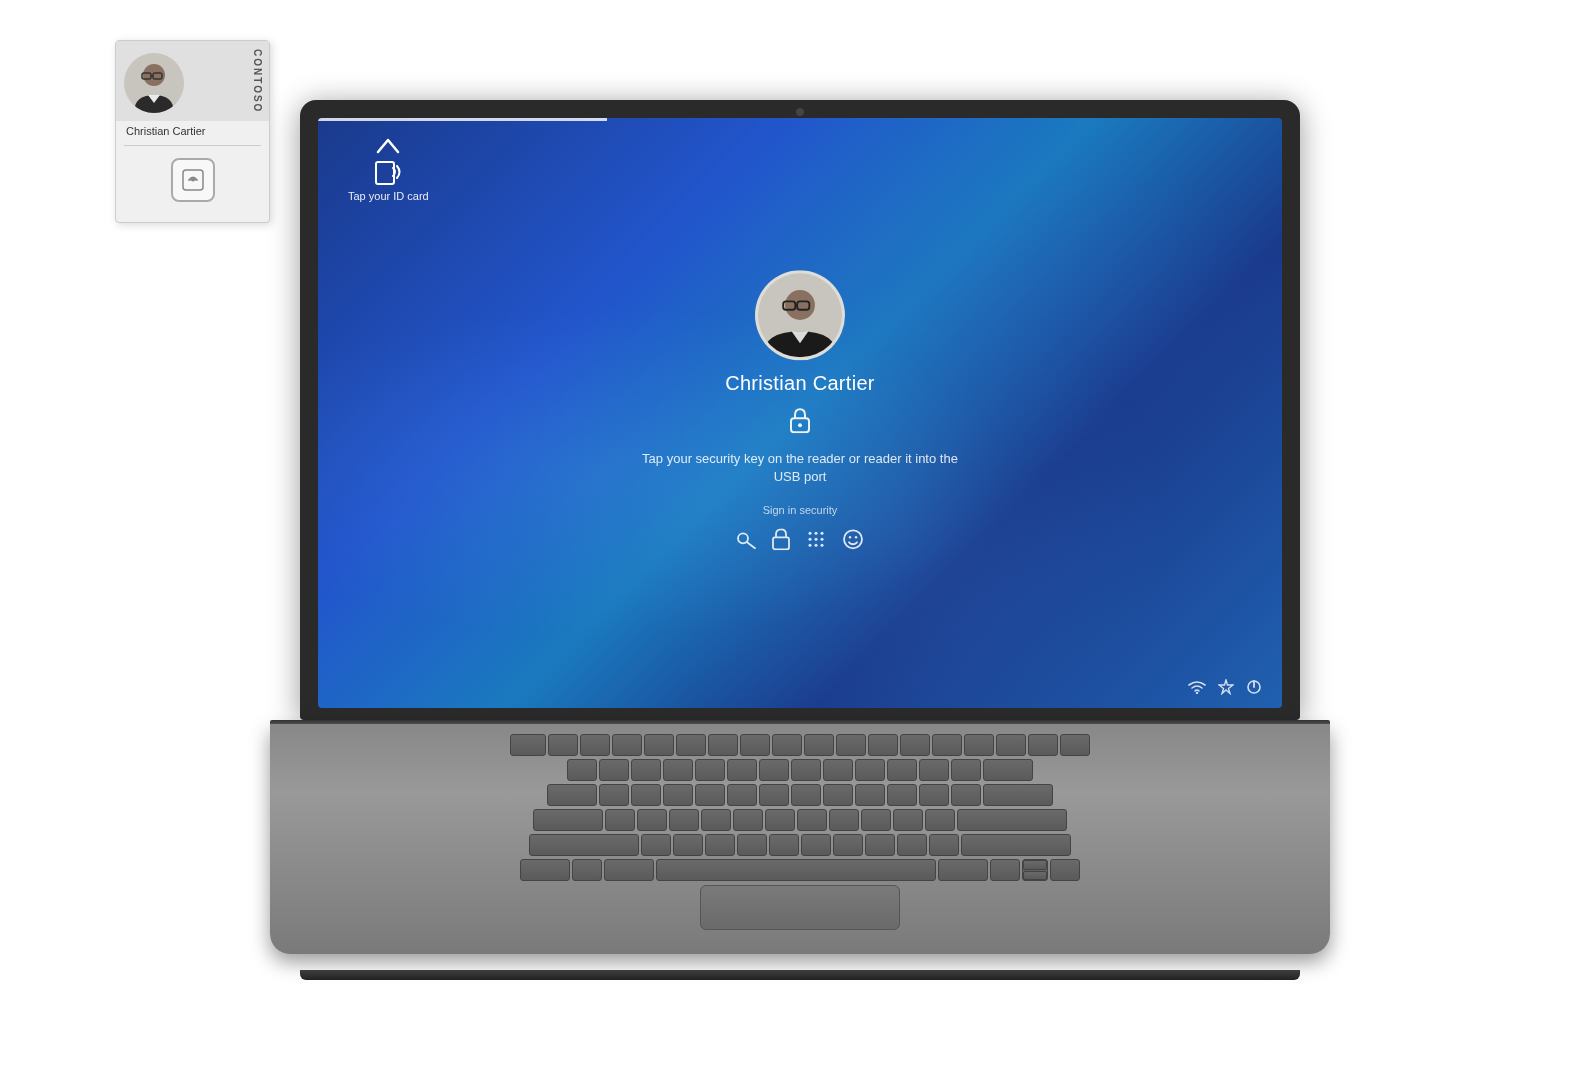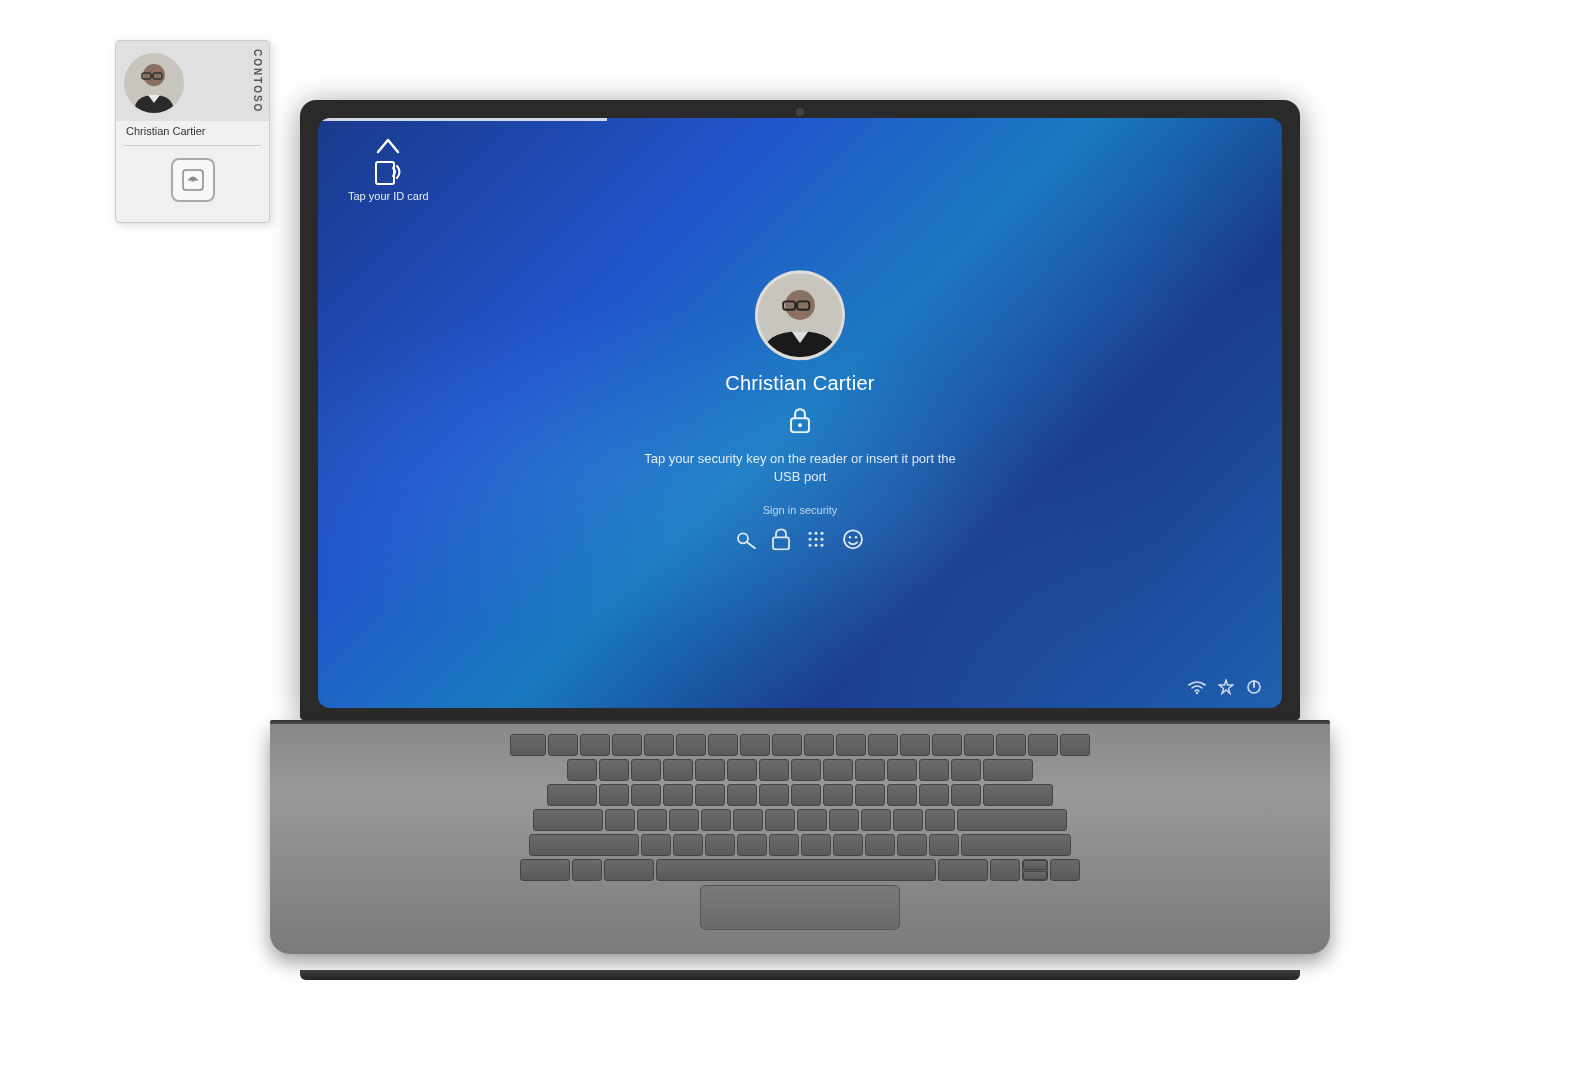--- a/index.html
+++ b/index.html
@@ -107,21 +107,21 @@
       top: 8px;
       left: 50%;
       transform: translateX(-50%);
     }
 
     
     .laptop-screen {
       width: 100%;
       height: 100%;
       background: linear-gradient(135deg, #1a3a8c 0%, #2255cc 30%, #1a7abf 50%, #1a3a8c 70%, #2060b0 100%);
-      border-radius: 12px;
+      border-radius: 4px;
       overflow: hidden;
       position: relative;
       display: flex;
       flex-direction: column;
       align-items: center;
     }
 
     
     .screen-overlay {
       position: absolute;
@@ -402,21 +402,21 @@
         <span class="screen-username">Christian Cartier</span>
 
         <div class="screen-lock-icon">
           <svg width="22" height="26" viewBox="0 0 22 26">
             <rect x="2" y="11" width="18" height="14" rx="3" fill="none" stroke="white" stroke-width="2"></rect>
             <path d="M6 11 V8 Q6 2 11 2 Q16 2 16 8 V11" fill="none" stroke="white" stroke-width="2"></path>
             <circle cx="11" cy="18" r="2" fill="white"></circle>
           </svg>
         </div>
 
-        <span class="screen-instruction">Tap your security key on the reader or insert it port the USB port</span>
+        <span class="screen-instruction">Tap your security key on the reader or reader it into the USB port</span>
 
         <span class="sign-in-options-label">Sign in security</span>
 
         <div class="sign-in-icons-row">
 
           <div class="sign-icon">
             <svg width="20" height="20" viewBox="0 0 20 20">
               <circle cx="7" cy="9" r="5" fill="none" stroke="white" stroke-width="1.8"></circle>
               <line x1="11" y1="13" x2="19" y2="19" stroke="white" stroke-width="1.8" stroke-linecap="round"></line>
             </svg>

